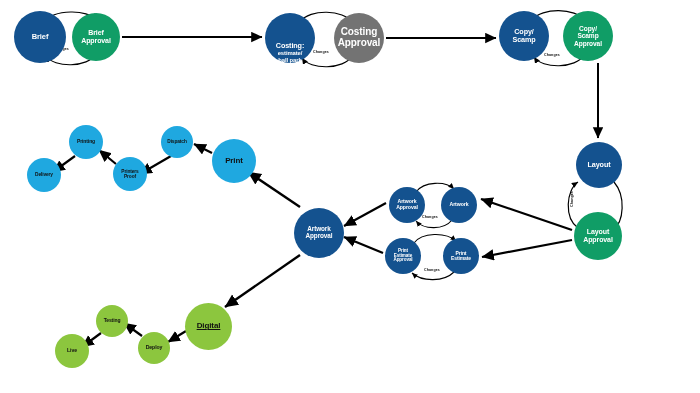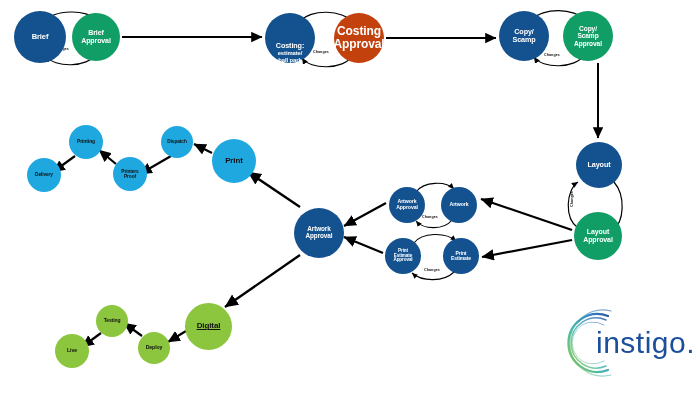--- a/index.html
+++ b/index.html
@@ -111,21 +111,21 @@
         <div>
           <span class="lbl">Brief<br>Approval</span>
         </div>
       </div>
       <div class="node" style="left: 265px; top: 13px; width: 50px; height: 50px; background: rgb(20, 82, 143); color: rgb(255, 255, 255); font-size: 7.2px; align-items: flex-end;">
         <div>
           <span class="lbl">Costing:</span>
           <span class="sub" style="font-size: 5.904px;">estimate/<br>ball park</span>
         </div>
       </div>
-      <div class="node" style="left: 334px; top: 13px; width: 50px; height: 50px; background: #c2410c; color: rgb(255, 255, 255); font-size: 12px;">
+      <div class="node" style="left: 334px; top: 13px; width: 50px; height: 50px; background: #737373; color: rgb(255, 255, 255); font-size: 10px;">
         <div>
           <span class="lbl">Costing<br>Approval</span>
         </div>
       </div>
       <div class="node" style="left: 499px; top: 11px; width: 50px; height: 50px; background: rgb(20, 82, 143); color: rgb(255, 255, 255); font-size: 7.2px;">
         <div>
           <span class="lbl">Copy/<br>Scamp</span>
         </div>
       </div>
       <div class="node" style="left: 563px; top: 11px; width: 50px; height: 50px; background: rgb(16, 157, 102); color: rgb(255, 255, 255); font-size: 6.6px;">
@@ -208,24 +208,13 @@
           <span class="lbl">Testing</span>
         </div>
       </div>
       <div class="node" style="left: 55px; top: 334px; width: 34px; height: 34px; background: rgb(140, 198, 62); color: rgb(17, 17, 17); font-size: 5.2px;">
         <div>
           <span class="lbl">Live</span>
         </div>
       </div>
     </div>
 
-  <div id="logo">
-    <svg viewBox="0 0 140 86">
-      <g fill="none" stroke="url(#ringgrad)" stroke-linecap="round">
-        <path d="M52,16 A29,29 0 1 0 52,70" stroke-width="2.2" opacity="0.95"></path>
-        <path d="M50,20 A25,25 0 1 0 50,66" stroke-width="1.5" opacity="0.8"></path>
-        <path d="M55,11 A33,33 0 1 0 55,75" stroke-width="1.2" opacity="0.55"></path>
-        <path d="M48,25 A21,21 0 1 0 48,61" stroke-width="1" opacity="0.5"></path>
-      </g>
-      <text x="40" y="53" font-family="Liberation Sans, sans-serif" font-size="30" fill="#1b4f9c" letter-spacing="0.5">instigo.</text>
-    </svg>
-  </div>
 </div>
 
 </body></html>

